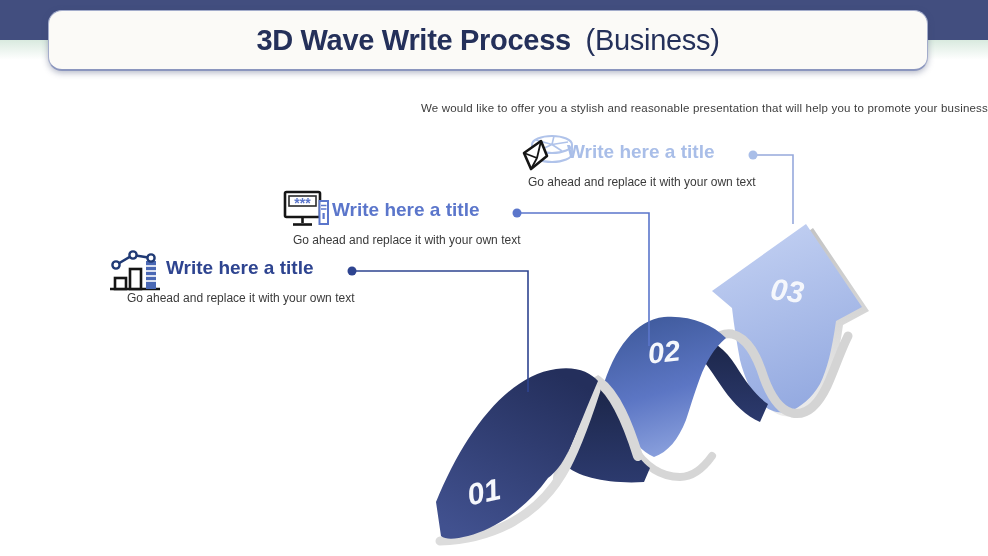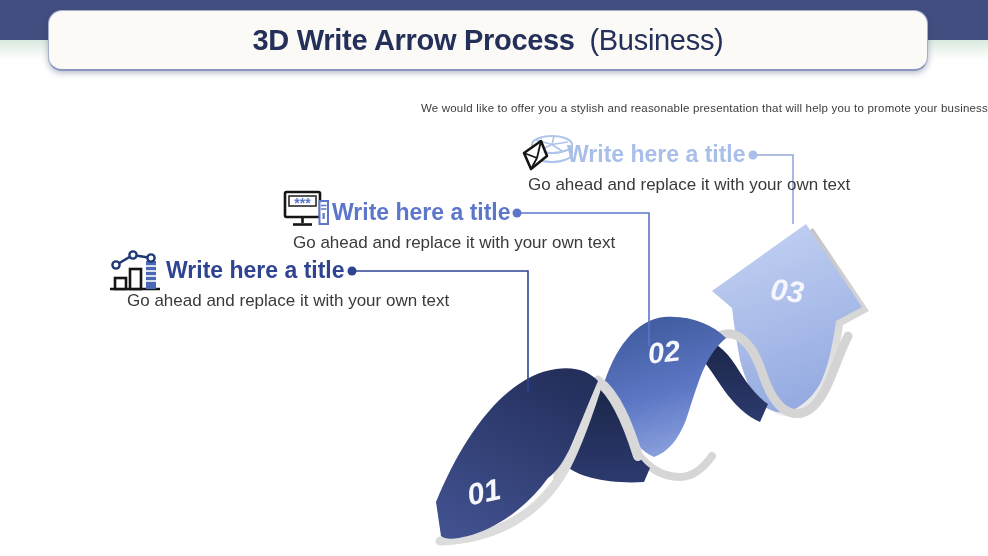--- a/index.html
+++ b/index.html
@@ -12,38 +12,38 @@
          background:#FBFAF7;border:1px solid #A3ACCB;border-bottom:2px solid #8B96BE;
          border-radius:14px;box-shadow:0 2px 6px rgba(60,70,110,.38);
          display:flex;align-items:center;justify-content:center;}
   .header-title{font-size:29px;color:#24305A;letter-spacing:-.3px;white-space:nowrap;}
   .header-title .bold{font-weight:bold;}
   .header-title .reg{font-weight:400;margin-left:7px;text-align:center;}
   .subtitle{position:absolute;left:0;top:102px;width:988px;text-align:right;
          font-size:11.5px;color:#3C3C3C;letter-spacing:.2px;}
   .wave-svg{position:absolute;left:0;top:0;width:988px;height:556px;}
   .callout{position:absolute;}
-  .co-title{position:absolute;font-size:23px;font-weight:bold;white-space:nowrap;}
-  .co-body{position:absolute;font-size:17px;color:#3A3A3A;white-space:nowrap;}
+  .co-title{position:absolute;font-size:19px;font-weight:bold;white-space:nowrap;}
+  .co-body{position:absolute;font-size:12px;color:#3A3A3A;white-space:nowrap;}
   .co1 .co-title{color:#2E4490;}
   .co2 .co-title{color:#5B76CB;}
   .co3 .co-title{color:#A9BEE8;}
   .icon{position:absolute;}
 </style>
 </head>
 <body>
 
 <div class="slide">
 
   <div class="topbar"></div>
   <div class="green-fade"></div>
 
   <div class="header-card">
     <div class="header-title">
-      <span class="bold">3D Write Arrow Process</span>
+      <span class="bold">3D Wave Write Process</span>
       <span class="reg">(Business)</span>
     </div>
   </div>
 
   <div class="subtitle">We would like to offer you a stylish and reasonable presentation that will help you to promote your business</div>
 
   <svg class="wave-svg" viewBox="0 0 988 556">
     <defs>
       <linearGradient id="g1" x1="0.7" y1="0" x2="0.2" y2="1">
         <stop offset="0" stop-color="#242F5C"></stop>

